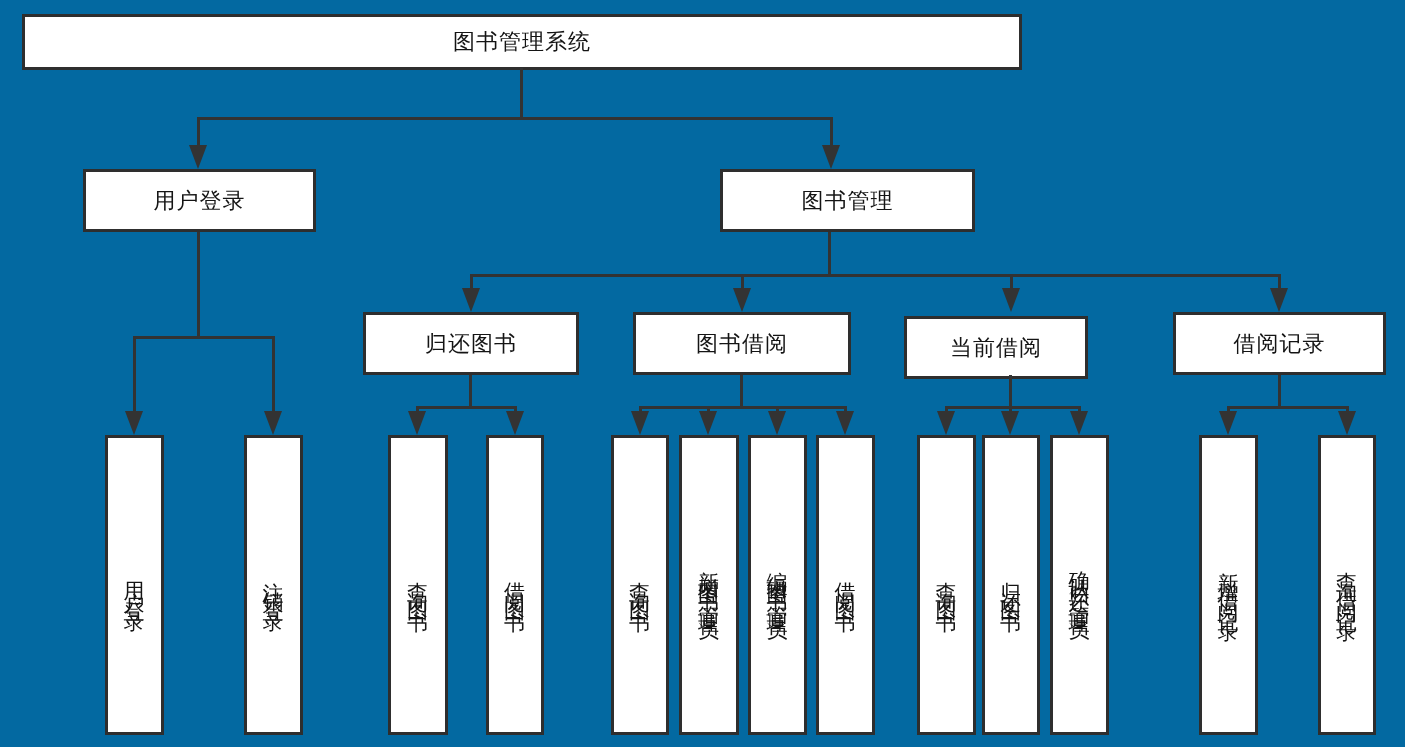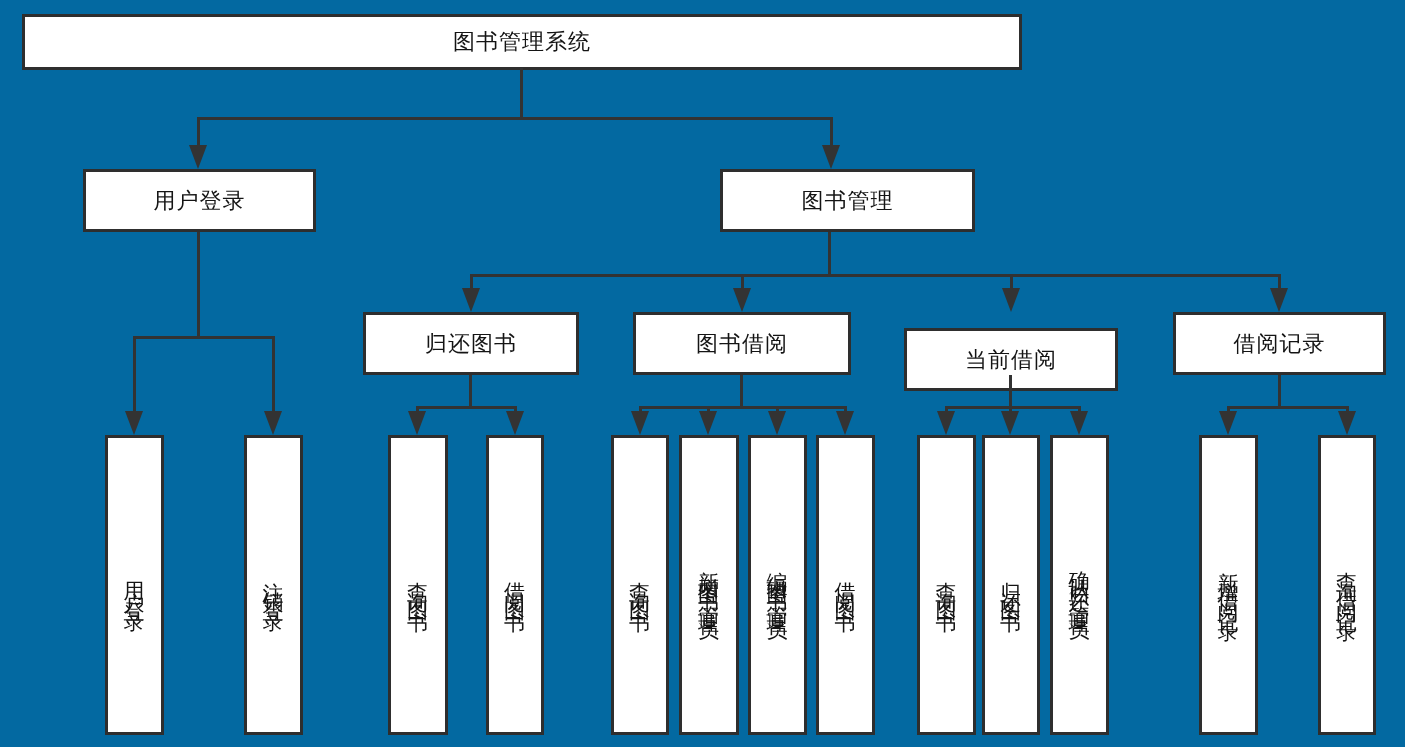--- a/index.html
+++ b/index.html
@@ -90,21 +90,21 @@
   <div class="arrow" style="left:1002px;top:288px;"></div>
   <div class="vline" style="left:1278px;top:274px;height:18px;"></div>
   <div class="arrow" style="left:1270px;top:288px;"></div>
 
   <div class="box" style="left:363px;top:312px;width:216px;height:63px;">
     <span>归还图书</span>
   </div>
   <div class="box" style="left:633px;top:312px;width:218px;height:63px;">
     <span>图书借阅</span>
   </div>
-  <div class="box" style="left:904px;top:328px;width:214px;height:63px;">
+  <div class="box" style="left:904px;top:316px;width:184px;height:63px;">
     <span>当前借阅</span>
   </div>
   <div class="box" style="left:1173px;top:312px;width:213px;height:63px;text-align:right;">
     <span>借阅记录</span>
   </div>
 
   <div class="vline" style="left:469px;top:375px;height:34px;"></div>
   <div class="hline" style="left:416px;top:406px;width:101px;"></div>
   <div class="vline" style="left:416px;top:406px;height:10px;"></div>
   <div class="arrow" style="left:408px;top:411px;"></div>

